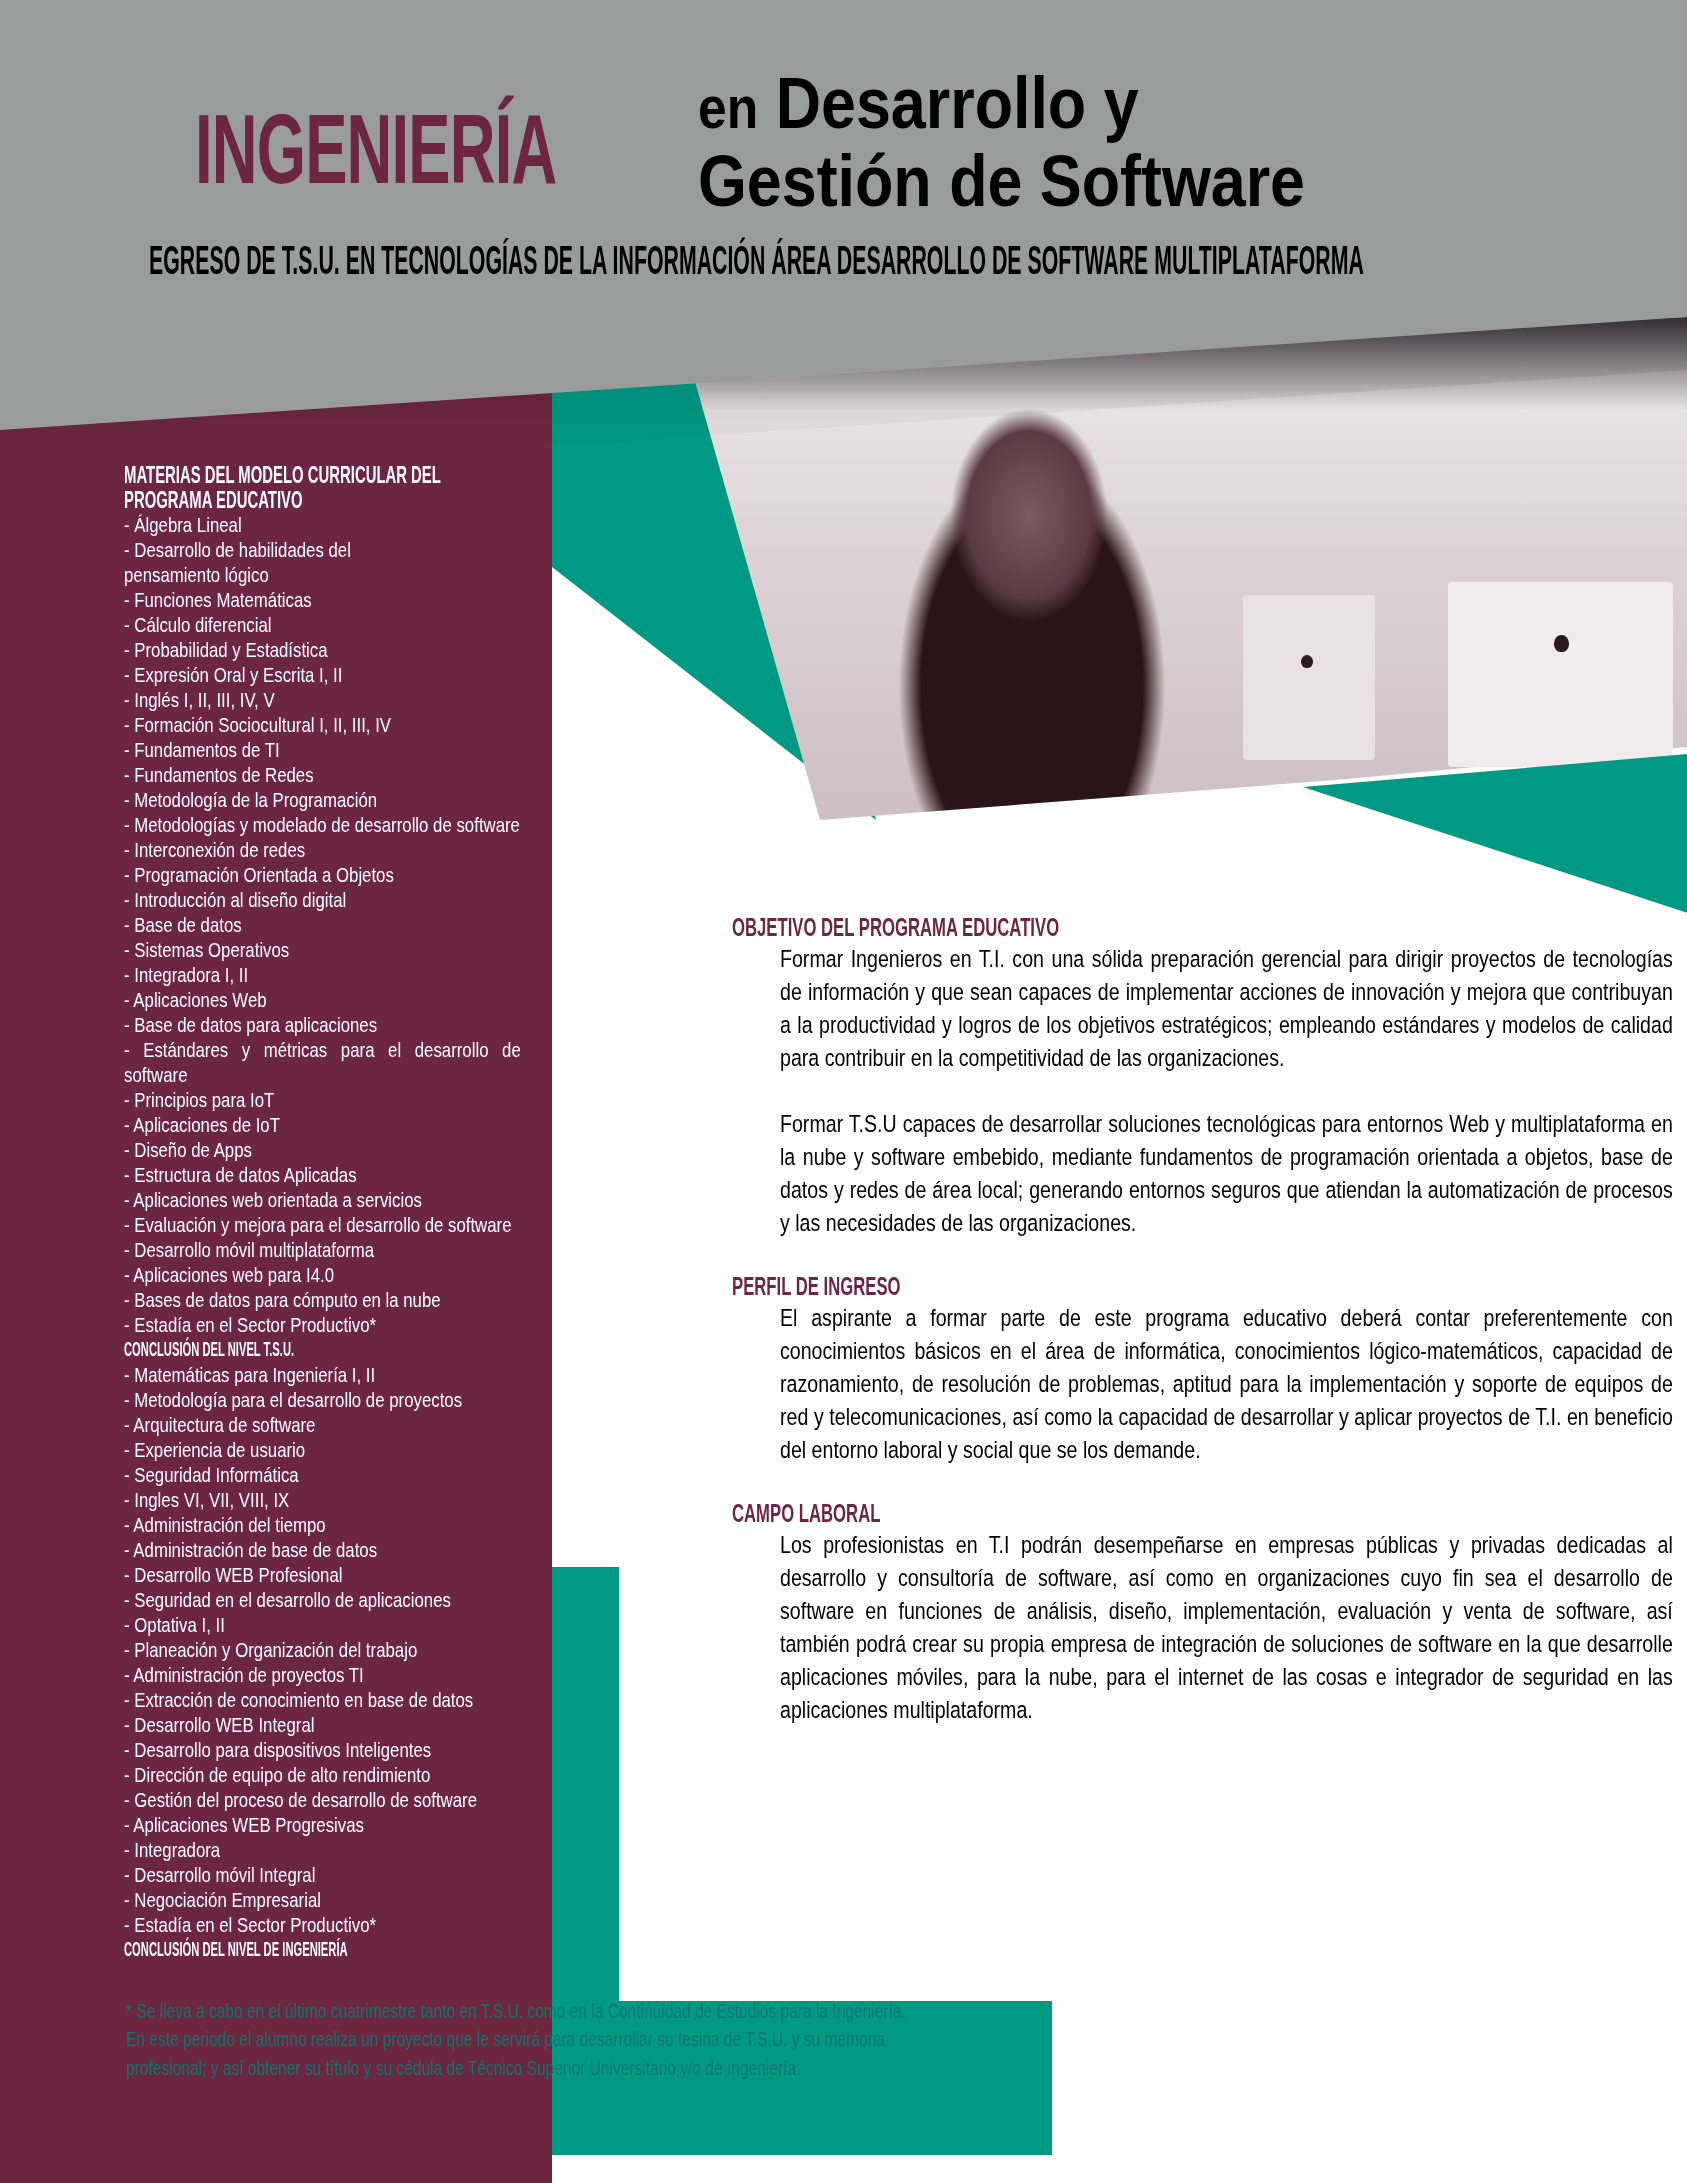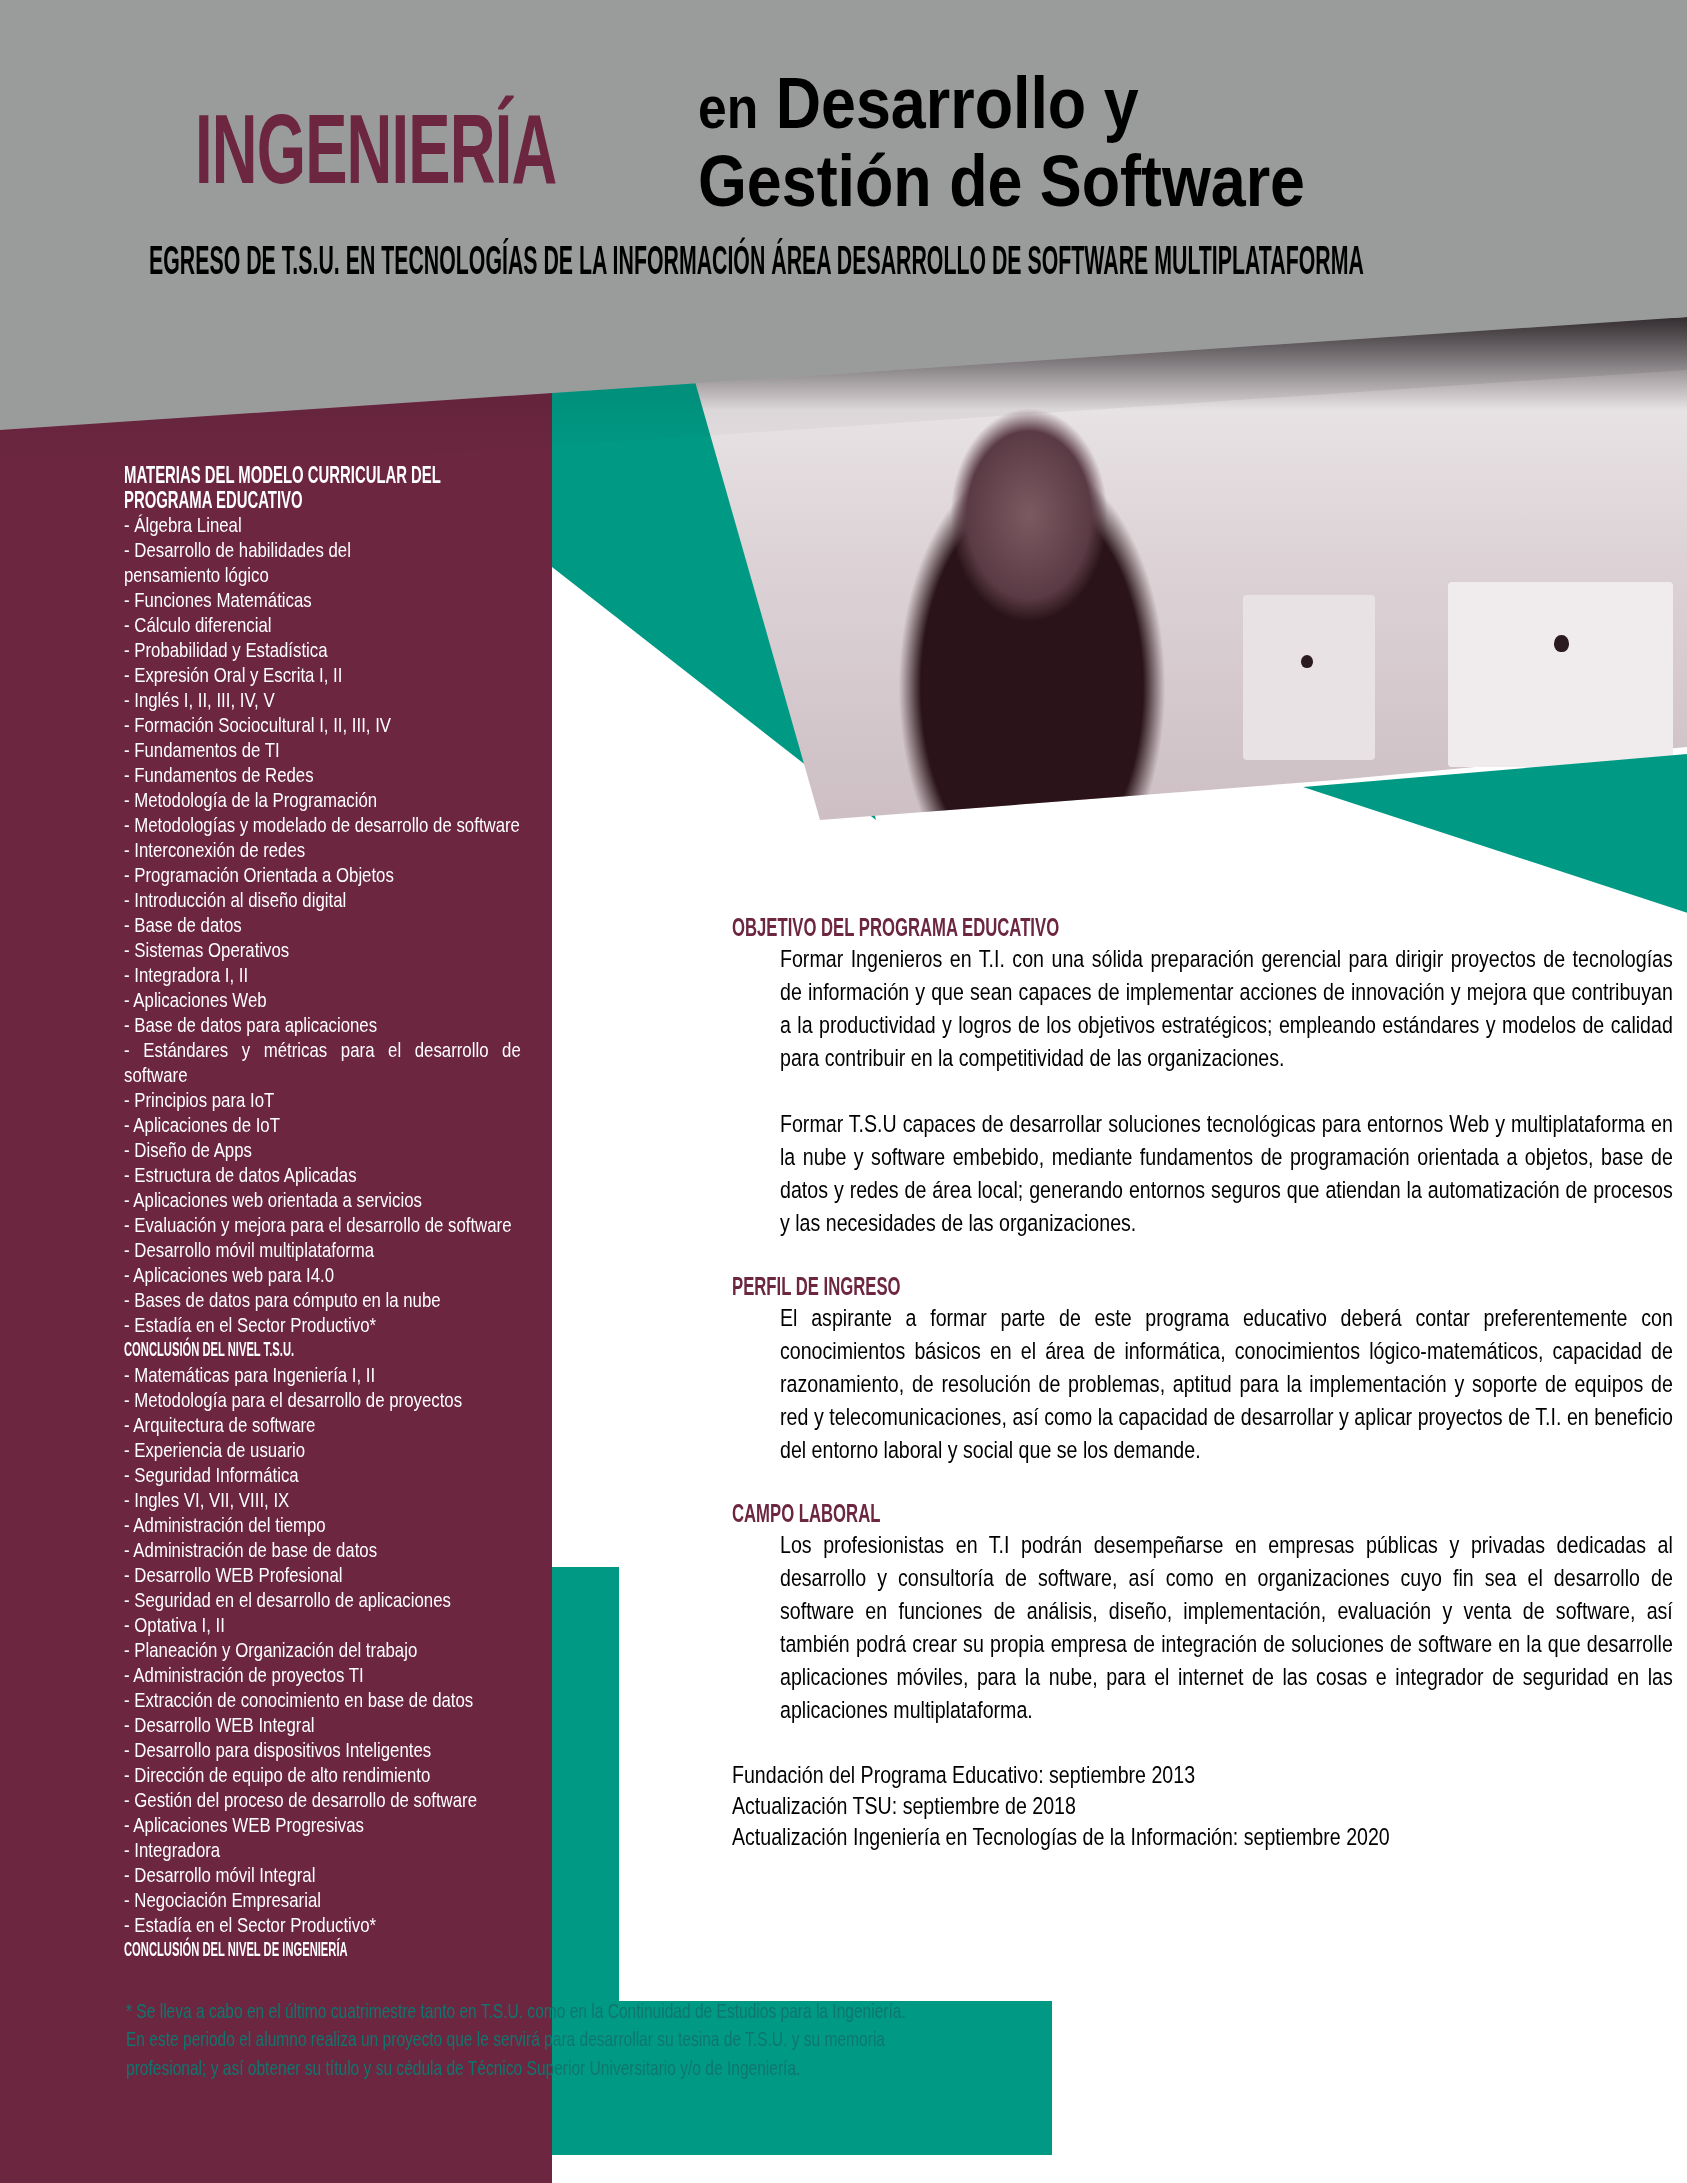--- a/index.html
+++ b/index.html
@@ -250,19 +250,14 @@
       <div class="para">El aspirante a formar parte de este programa educativo deberá contar preferentemente con conocimientos básicos en el área de informática, conocimientos lógico-matemáticos, capacidad de razonamiento, de resolución de problemas, aptitud para la implementación y soporte de equipos de red y telecomunicaciones, así como la capacidad de desarrollar y aplicar proyectos de T.I. en beneficio del entorno laboral y social que se los demande.</div>
     </div>
   <div class="spacer"></div>
 
   <div class="sec-title">CAMPO LABORAL</div>
   <div class="para-wrap">
       <div class="para">Los profesionistas en T.I podrán desempeñarse en empresas públicas y privadas dedicadas al desarrollo y consultoría de software, así como en organizaciones cuyo fin sea el desarrollo de software en funciones de análisis, diseño, implementación, evaluación y venta de software, así también podrá crear su propia empresa de integración de soluciones de software en la que  desarrolle aplicaciones móviles, para la nube, para el internet de las cosas e integrador de seguridad en las aplicaciones multiplataforma.</div>
     </div>
   <div class="spacer"></div>
 
-  <div class="dates">
-    <div>Fundación del Programa Educativo: septiembre 2013</div>
-    <div>Actualización TSU: septiembre de 2018</div>
-    <div>Actualización Ingeniería en Tecnologías de la Información: septiembre 2020</div>
-  </div>
 </div>
 
 
 </body></html>

